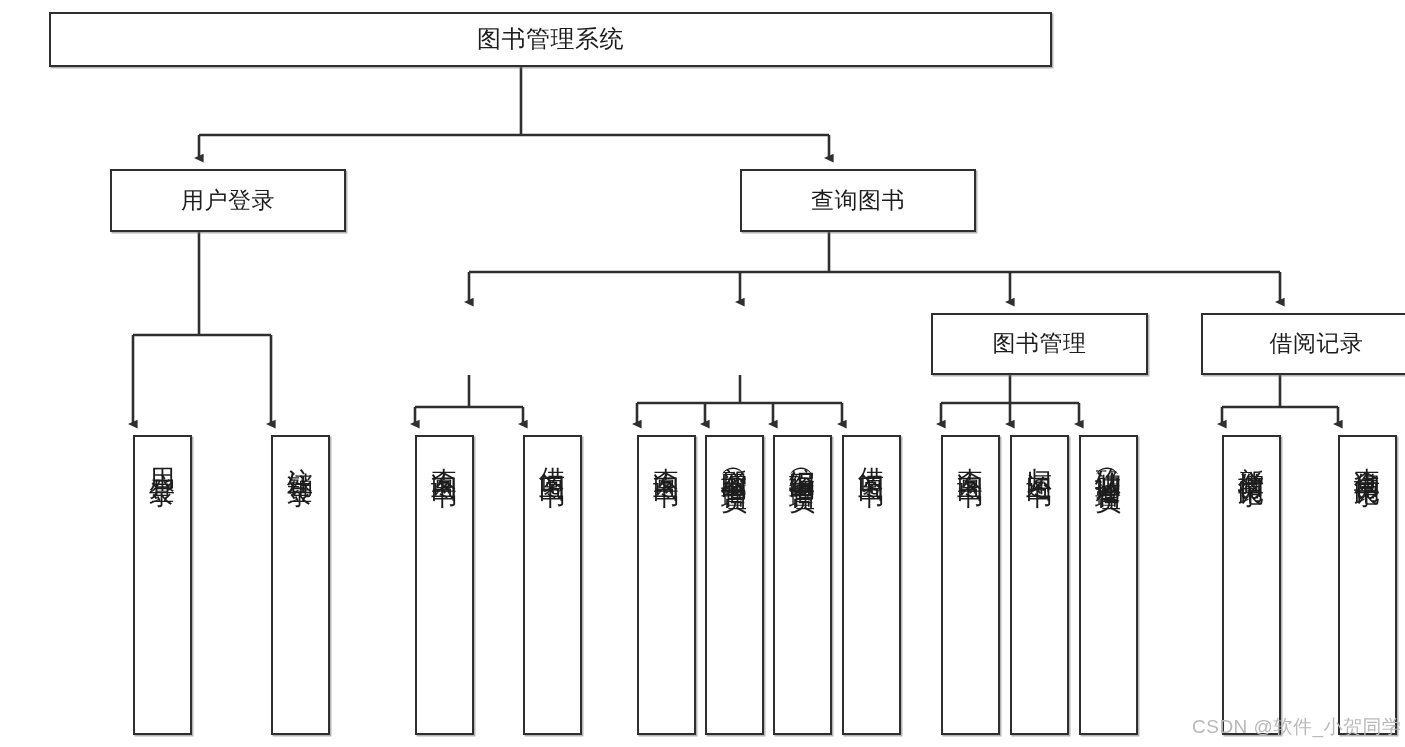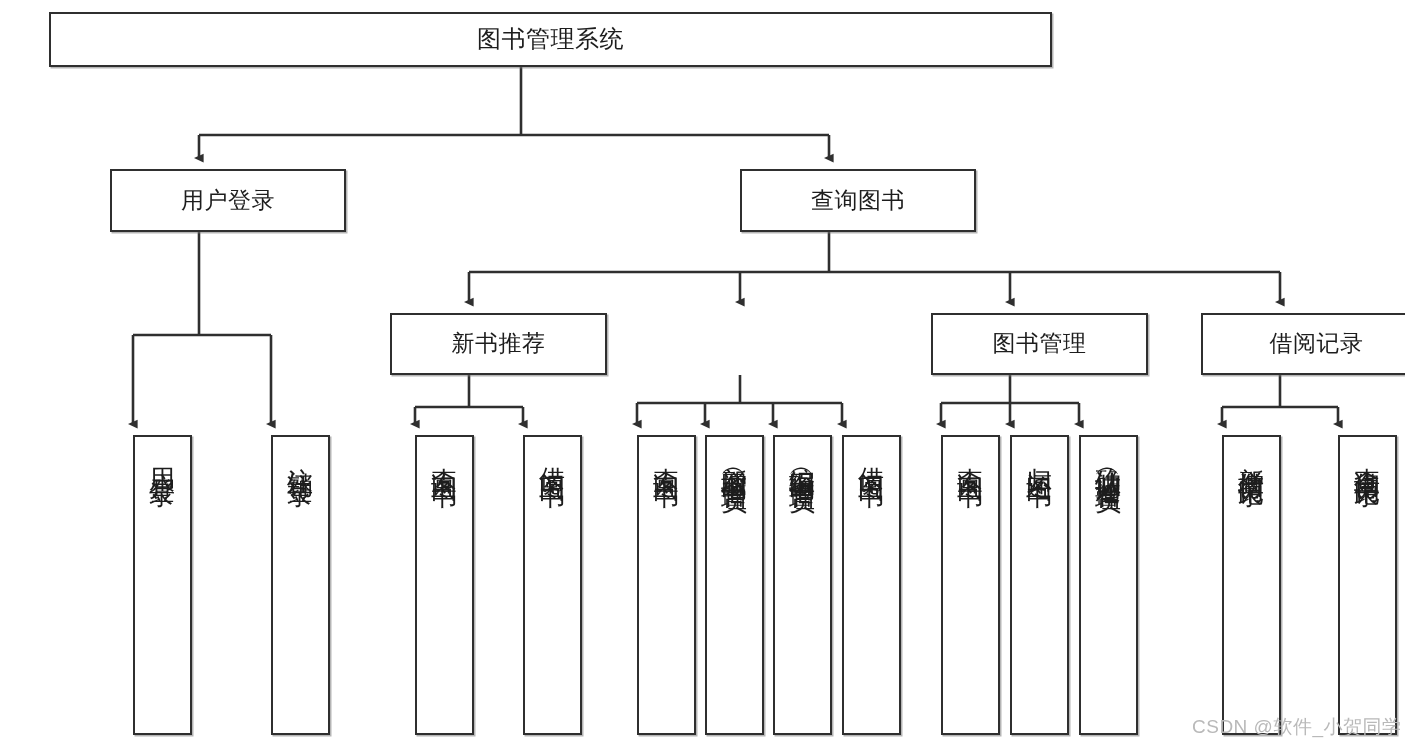--- a/index.html
+++ b/index.html
@@ -132,23 +132,20 @@
     <span class="label">图书管理系统</span>
   </div>
 
   <div class="node horiz" style="left:81px;top:169px;width:236px;height:63px;">
     <span class="label">用户登录</span>
   </div>
   <div class="node horiz" style="left:711px;top:169px;width:236px;height:63px;">
     <span class="label">查询图书</span>
   </div>
 
-  <div class="node horiz" style="left:361px;top:313px;width:217px;height:62px;">
-    <span class="label">新书推荐</span>
-  </div>
   <div class="node horiz" style="left:902px;top:313px;width:217px;height:62px;">
     <span class="label">图书管理</span>
   </div>
   <div class="node horiz" style="left:1172px;top:313px;width:231px;height:62px;">
     <span class="label">借阅记录</span>
   </div>
 
   <div class="node vert" style="left:104px;top:435px;width:59px;height:300px;">
     <span class="label">用户登录</span>
   </div>

